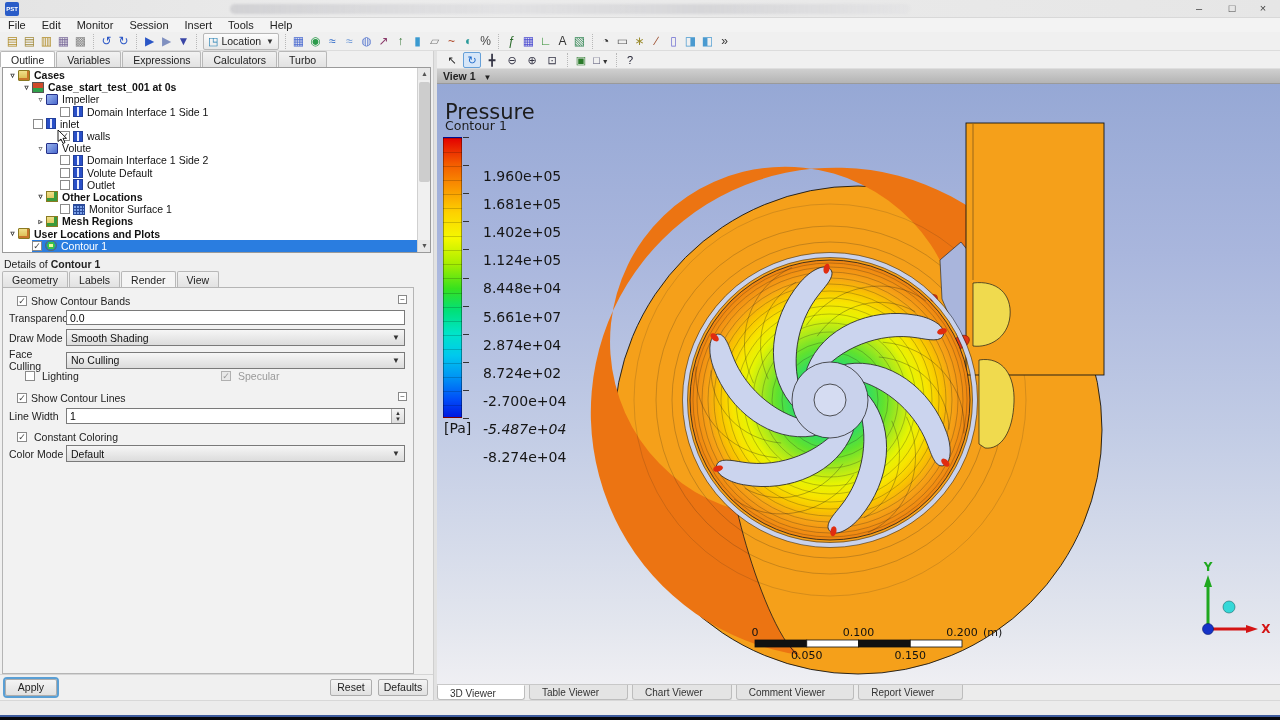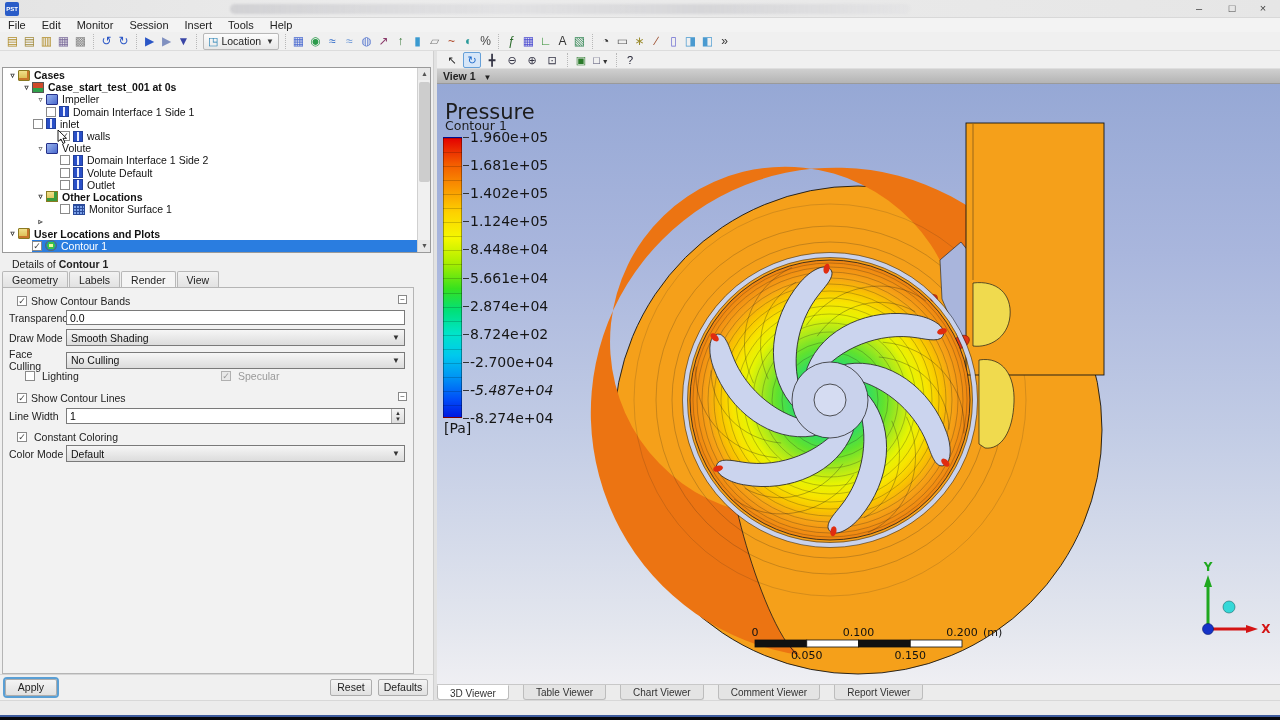--- a/index.html
+++ b/index.html
@@ -59,21 +59,21 @@
   .ti-surface { background:#7aa0e8; border:1px solid #2a4a9a;
     background-image:repeating-linear-gradient(0deg,transparent 0 2px,#2a4a9a 2px 3px),repeating-linear-gradient(90deg,transparent 0 2px,#2a4a9a 2px 3px); }
   .ti-contour { background:radial-gradient(circle,#e8f8a0 0 2px,#3ac04a 2px 4px,#1a8ac0 4px 5px,#eef2e0 5px); border:1px solid #567; border-radius:50%; }
   .ti-transform { background:#e2e2e2; border:1px solid #888; box-shadow:inset -2px 2px 0 #3aa03a, inset 2px -2px 0 #c03030; }
   #tree-scroll { position:absolute; right:0; top:0; width:13px; height:184px; background:#f0f0f0; border-left:1px solid #d0d0d0; }
   .sarrow { position:absolute; left:0; width:13px; height:12px; font-size:7px; text-align:center; line-height:12px; color:#555; background:#e8e8e8; }
   #sthumb { position:absolute; left:1px; top:14px; width:11px; height:100px; background:#cdcdcd; border-radius:2px; }
   #tree-cursor { position:absolute; left:54px; top:62px; width:11px; height:15px; z-index:5; }
 
   
-  #details-title { position:absolute; left:12px; top:207px; font-size:10.5px; color:#222;text-align:center; }
+  #details-title { position:absolute; left:4px; top:207px; font-size:10.5px; color:#222;text-align:center; }
   #details-title b { font-weight:bold; }
   #dtabs { position:absolute; left:2px; top:220px; display:flex; }
   .dtab { font-size:10.5px; color:#222; padding:2px 9px 0 9px; border:1px solid #b8b8b8; border-bottom:none;
     background:linear-gradient(#f2f2f2,#e2e2e2); margin-right:1px; border-radius:2px 2px 0 0; height:16px; }
   .dtab.active { background:#f5f5f5; }
   #details-body { position:absolute; left:2px; top:236px; width:412px; height:387px; border:1px solid #b5b5b5; background:#f2f2f2; }
   .dgroup-head { position:absolute; left:14px; display:flex; align-items:center; font-size:10.5px; color:#222; }
   .dgroup-head .cb { margin-right:4px; }
   .collapse-btn { position:absolute; right:6px; width:9px; height:9px; border:1px solid #888; font-size:8px;
     line-height:7px; text-align:center; color:#444; background:#fff; }
@@ -112,27 +112,27 @@
     background:linear-gradient(180deg,#96a8d5 0%,#a9b6dd 28%,#c2cce5 58%,#e3e6ee 90%,#efeff3 100%); }
   #scene { position:absolute; left:0; top:0; }
 
   
   #legend-title { position:absolute; left:8px; top:16px; font-family:"DejaVu Sans",sans-serif; font-size:21px; color:#1c1c1c; }
   #legend-sub { position:absolute; left:8px; top:34px; font-family:"DejaVu Sans",sans-serif; font-size:12.5px; color:#1c1c1c; }
   #colorbar { position:absolute; left:6px; top:53px; width:19px; height:281px; border:1px solid rgba(0,0,0,.35);
     background:
       repeating-linear-gradient(180deg, rgba(0,0,0,.18) 0 1px, rgba(0,0,0,0) 1px 14.05px),
       linear-gradient(180deg,#e40000 0%,#f35900 9%,#fa9600 18%,#fdd300 27%,#f4f800 36%,#a8ee00 45%,#37e11e 54%,#00e07a 62%,#00e4c8 70%,#00c8ee 78%,#0092f4 86%,#004af8 94%,#0018e0 100%); }
-  .leg-label { position:absolute; left:33px; font-family:"DejaVu Sans",sans-serif; font-size:14px; color:#161616; white-space:nowrap; }
+  .leg-label { position:absolute; left:46px; font-family:"DejaVu Sans",sans-serif; font-size:14px; color:#161616; white-space:nowrap;margin-top:39px; }
   .leg-tick { position:absolute; left:26px; width:6px; height:1px; background:#333; }
   #legend-unit { position:absolute; left:7px; top:336px; font-family:"DejaVu Sans",sans-serif; font-size:14px; color:#161616; }
 
   
   #vtabs { position:absolute; left:0; top:633px; width:843px; height:16px; background:#ececec; display:flex; border-top:1px solid #c8c8c8; }
-  .vtab { font-size:10px; color:#333; padding:2px 12px 0 12px; border:1px solid #bdbdbd; border-top:none; background:#e4e4e4; margin-right:14px; border-radius:0 0 3px 3px; height:15px; }
+  .vtab { font-size:10px; color:#333; padding:2px 28px 0 12px; border:1px solid #bdbdbd; border-top:none; background:#e4e4e4; margin-right:4px; border-radius:0 0 3px 3px; height:15px; }
   .vtab.active { background:#fff; border-top:1px solid #fff; }
 
   
   #statusbar { position:absolute; left:0; top:700px; width:1280px; height:15px; background:#ececec; border-top:1px solid #d8d8d8; }
   #bottom-blue { position:absolute; left:0; top:715px; width:1280px; height:2px; background:#3e5c9e; }
   #bottom-black { position:absolute; left:0; top:717px; width:1280px; height:3px; background:#07080c; }
 </style>
 </head>
 <body>
 
@@ -199,20 +199,27 @@
       <span class="tbtn" style="color: rgb(85, 85, 85);">▭</span>
       <span class="tbtn" style="color: rgb(154, 138, 42);">∗</span>
       <span class="tbtn" style="color: rgb(154, 74, 42);">∕</span>
       <span class="tbtn" style="color: rgb(106, 106, 208);">▯</span>
       <span class="tbtn" style="color: rgb(74, 154, 208);">◨</span>
       <span class="tbtn" style="color: rgb(74, 154, 208);">◧</span>
       <span class="tbtn" style="color: rgb(51, 51, 51);">»</span>
     </div>
 
   <div id="left-pane">
+    <div id="left-tabs">
+        <div class="ltab active">Outline</div>
+        <div class="ltab">Variables</div>
+        <div class="ltab">Expressions</div>
+        <div class="ltab">Calculators</div>
+        <div class="ltab">Turbo</div>
+      </div>
 
     <div id="tree-wrap">
       <div id="tree">
           <div class="trow bold" style="padding-left: 4px;">
             <span class="arrow">▿</span>
             <div class="row-inner">
               <span class="ti ti-folder-cases"></span>
               <span>Cases</span>
             </div>
           </div>
@@ -223,21 +230,21 @@
               <span>Case_start_test_001 at 0s</span>
             </div>
           </div>
           <div class="trow" style="padding-left: 32px;">
             <span class="arrow">▿</span>
             <div class="row-inner">
               <span class="ti ti-domain"></span>
               <span>Impeller</span>
             </div>
           </div>
-          <div class="trow" style="padding-left: 32px;">
+          <div class="trow" style="padding-left: 46px;">
             <span class="arrow"></span>
             <div class="row-inner">
               <span class="cb"></span>
               <span class="ti ti-boundary"></span>
               <span>Domain Interface 1 Side 1</span>
             </div>
           </div>
           <div class="trow" style="padding-left: 19px;">
             <span class="arrow"></span>
             <div class="row-inner">
@@ -295,20 +302,24 @@
           <div class="trow" style="padding-left: 46px;">
             <span class="arrow"></span>
             <div class="row-inner">
               <span class="cb"></span>
               <span class="ti ti-surface"></span>
               <span>Monitor Surface 1</span>
             </div>
           </div>
           <div class="trow bold" style="padding-left: 32px;">
             <span class="arrow">▹</span>
+            <div class="row-inner">
+              <span class="ti ti-folder-green"></span>
+              <span>Mesh Regions</span>
+            </div>
           </div>
           <div class="trow bold" style="padding-left: 4px;">
             <span class="arrow">▿</span>
             <div class="row-inner">
               <span class="ti ti-folder-cases"></span>
               <span>User Locations and Plots</span>
             </div>
           </div>
           <div class="trow selected" style="padding-left: 18px;">
             <span class="arrow"></span>
@@ -587,21 +598,21 @@
           <div class="leg-label" style="top: 45px;">1.960e+05</div>
           <div class="leg-tick" style="top: 81.1px;"></div>
           <div class="leg-label" style="top: 73.1px;">1.681e+05</div>
           <div class="leg-tick" style="top: 109.2px;"></div>
           <div class="leg-label" style="top: 101.2px;">1.402e+05</div>
           <div class="leg-tick" style="top: 137.3px;"></div>
           <div class="leg-label" style="top: 129.3px;">1.124e+05</div>
           <div class="leg-tick" style="top: 165.4px;"></div>
           <div class="leg-label" style="top: 157.4px;">8.448e+04</div>
           <div class="leg-tick" style="top: 193.5px;"></div>
-          <div class="leg-label" style="top: 185.5px;">5.661e+04</div>
+          <div class="leg-label" style="top: 185.5px;">5.661e+07</div>
           <div class="leg-tick" style="top: 221.6px;"></div>
           <div class="leg-label" style="top: 213.6px;">2.874e+04</div>
           <div class="leg-tick" style="top: 249.7px;"></div>
           <div class="leg-label" style="top: 241.7px;">8.724e+02</div>
           <div class="leg-tick" style="top: 277.8px;"></div>
           <div class="leg-label" style="top: 269.8px;">-2.700e+04</div>
           <div class="leg-tick" style="top: 305.9px;"></div>
           <div class="leg-label" style="top: 297.9px; font-style: italic;">-5.487e+04</div>
           <div class="leg-tick" style="top: 334px;"></div>
           <div class="leg-label" style="top: 326px;">-8.274e+04</div>

